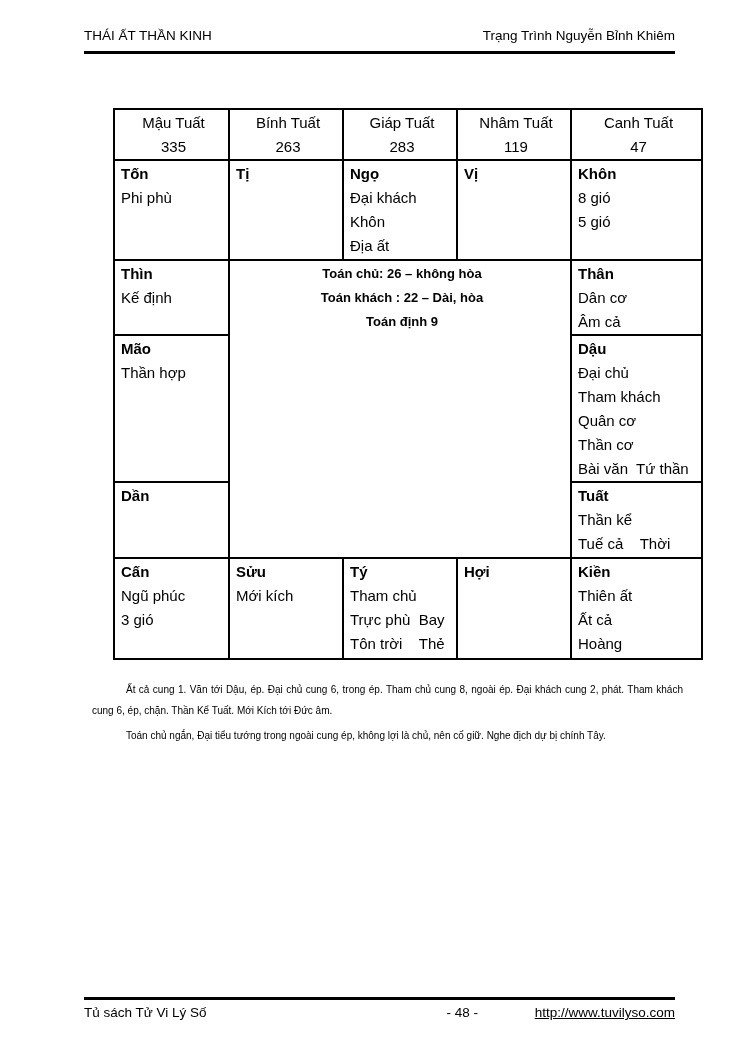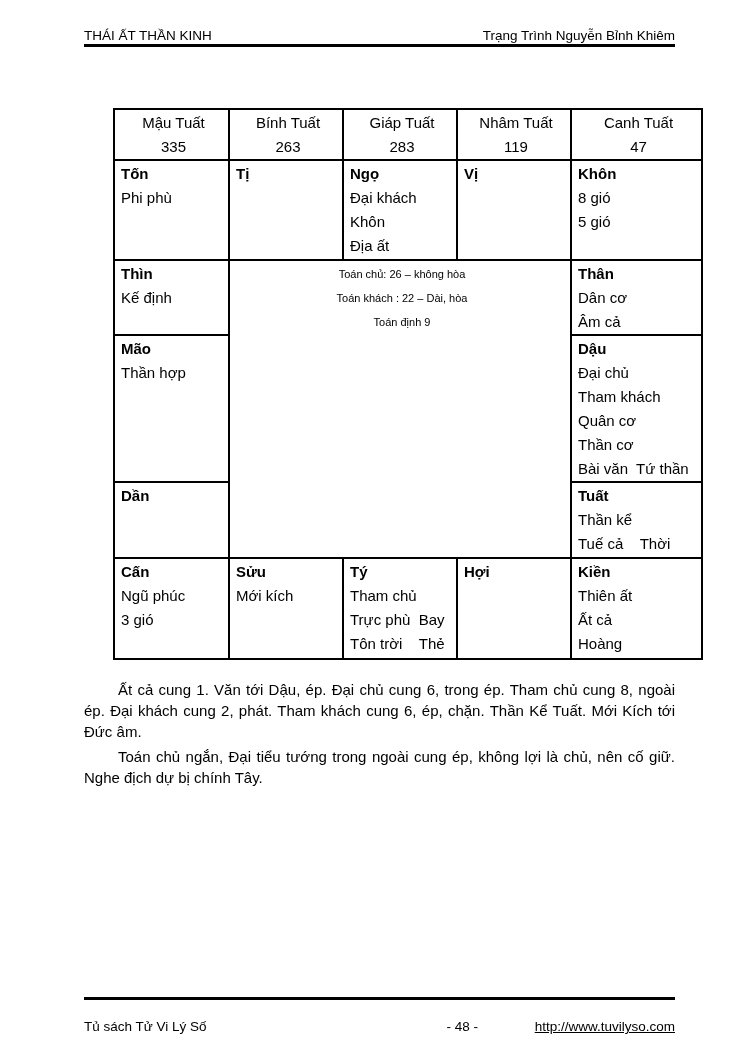--- a/index.html
+++ b/index.html
@@ -11,20 +11,21 @@
     background: #ffffff;
     color: #000000;
     font-family: "Liberation Sans", "DejaVu Sans", sans-serif;
   }
 
   
   .page-header {
     position: absolute; top: 28px; left: 84px; width: 591px;
     display: flex; justify-content: space-between; align-items: flex-start;
     font-size: 13.5px; line-height: 16px;
+    padding-bottom: 7px;
     border-bottom: 3px solid #000;
   }
 
   
   table.chart {
     position: absolute; top: 108px; left: 113px;
     border-collapse: collapse; table-layout: fixed;
   }
   table.chart td {
     border: 2px solid #000;
@@ -42,36 +43,36 @@
   td.year-cell {
     text-align: center; vertical-align: middle;
     font-size: 14.5px; line-height: 23px;
     padding: 1px 0;
   }
   .cell-title { font-weight: bold; white-space: pre; }
   .cell-line  { white-space: pre; }
   td.center-cell {
     text-align: center; vertical-align: middle; padding: 0;
   }
-  .center-line { font-size: 11px; line-height: 24px; white-space: pre; }
+  .center-line { font-size: 13px; line-height: 24px; white-space: pre; font-weight: bold; }
 
   
   .body-text {
-    position: absolute; top: 679px; left: 84px; width: 591px;
-    font-size: 15px; line-height: 21px;
+    position: absolute; top: 679px; left: 92px; width: 591px;
+    font-size: 10px; line-height: 21px;
     text-align: justify;
   }
   .body-text p { margin: 0 0 4px 0; text-indent: 34px; }
 
   
   .page-footer {
     position: absolute; top: 997px; left: 84px; width: 591px;
     display: flex; align-items: flex-start;
     border-top: 3px solid #000;
-    padding-top: 19px;
+    padding-top: 5px;
     font-size: 13.5px; line-height: 16px;
   }
   .page-footer .f-left   { flex: 1; text-align: left; }
   .page-footer .f-center { flex: 1; text-align: right; }
   .page-footer .f-right  { flex: 1; text-align: right; }
   .footer-link { color: #000; text-decoration: underline; cursor: pointer; text-align: center; }
 </style>
 </head>
 <body>
 

